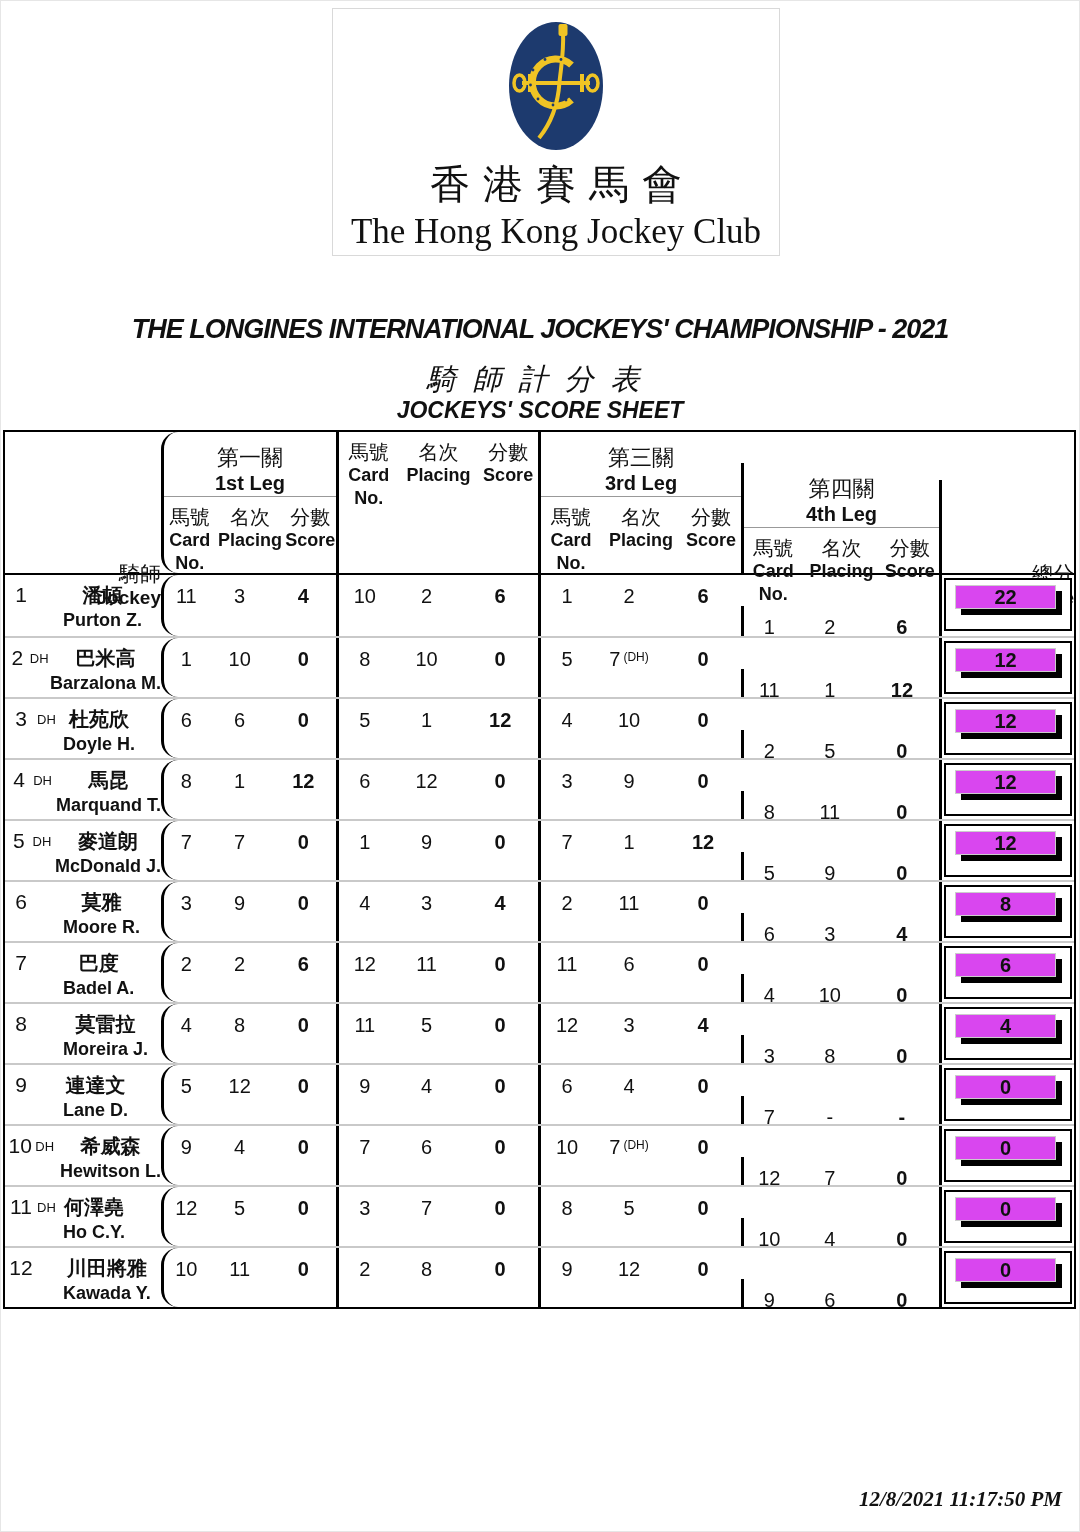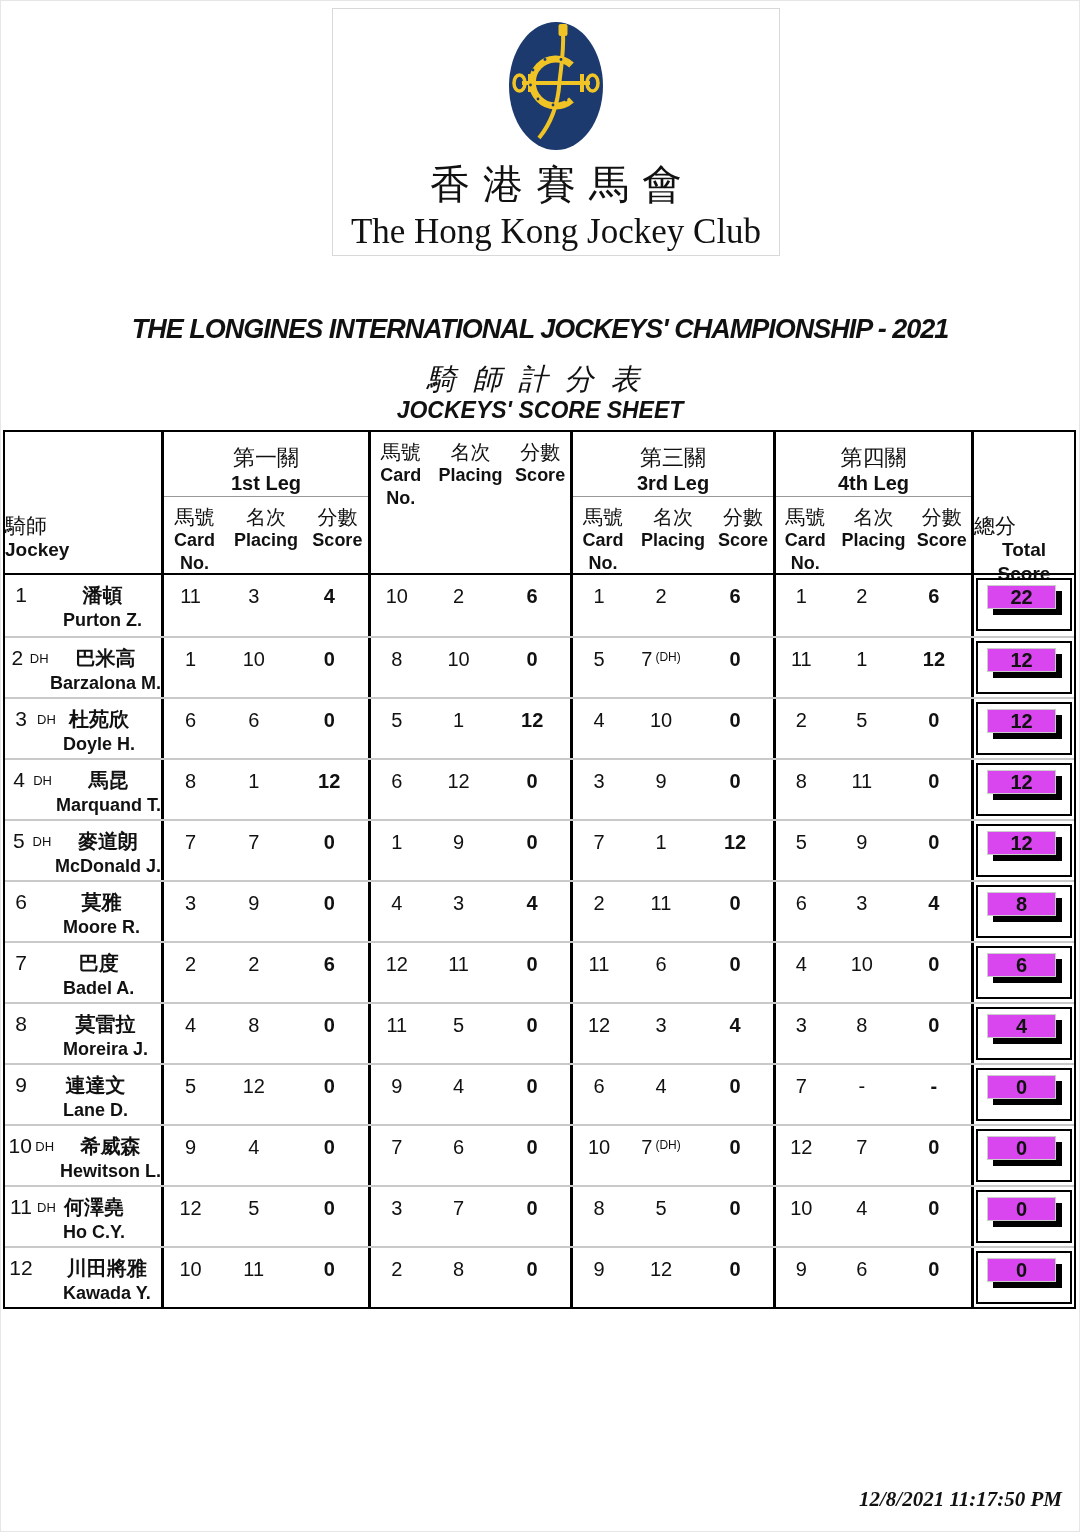--- a/index.html
+++ b/index.html
@@ -26,27 +26,27 @@
             font-family:"Liberation Serif","DejaVu Serif",serif;
             font-style:italic;font-size:29px;letter-spacing:17px;padding-left:3px;
             box-sizing:border-box;white-space:nowrap;}
   .subtitle-en{position:absolute;top:397px;left:0;width:100%;text-align:center;
             font-weight:bold;font-style:italic;font-size:23px;white-space:nowrap;}
   
   .score-table{position:absolute;left:3px;top:430px;width:1069px;
                border:2px solid #000;background:#fff;}
   .thead{display:flex;height:141px;border-bottom:2px solid #000;}
   .c0{width:156px;box-sizing:border-box;}
-  .c1{width:207px;box-sizing:border-box;border-left:3px solid #000;}
+  .c1{width:175px;box-sizing:border-box;border-left:3px solid #000;border-radius:17px;}
   .c2{width:202px;box-sizing:border-box;border-left:3px solid #000;}
   .c3{width:203px;box-sizing:border-box;border-left:3px solid #000;}
-  .c4{width:198px;box-sizing:border-box;border-left:3px solid #000;}
+  .c4{width:198px;box-sizing:border-box;border-left:3px solid #000;margin-top:31px;}
   .c5{flex:1;box-sizing:border-box;border-left:3px solid #000;}
-  .h-jockey,.h-total{display:flex;flex-direction:column;align-items:flex-start;
-                     padding-top:82px;text-align:center;}
+  .h-jockey,.h-total{display:flex;flex-direction:column;align-items:flex-end;
+                     padding-top:82px;text-align:center;margin-top:48px;}
   .hj-zh{font-size:21px;line-height:24px;}
   .hj-en{font-size:19px;font-weight:bold;line-height:24px;}
   .h-leg{display:flex;flex-direction:column;}
   .leg-title{height:73px;box-sizing:border-box;border-bottom:1px solid #999;
              text-align:center;padding-top:13px;}
   .lt-zh{font-size:22px;line-height:26px;}
   .lt-en{font-size:20px;font-weight:bold;line-height:25px;}
   .leg-subs{flex:1;display:flex;padding-top:9px;}
   .sub{text-align:center;}
   .s0{width:30%;} .s1{width:40%;} .s2{width:30%;}

